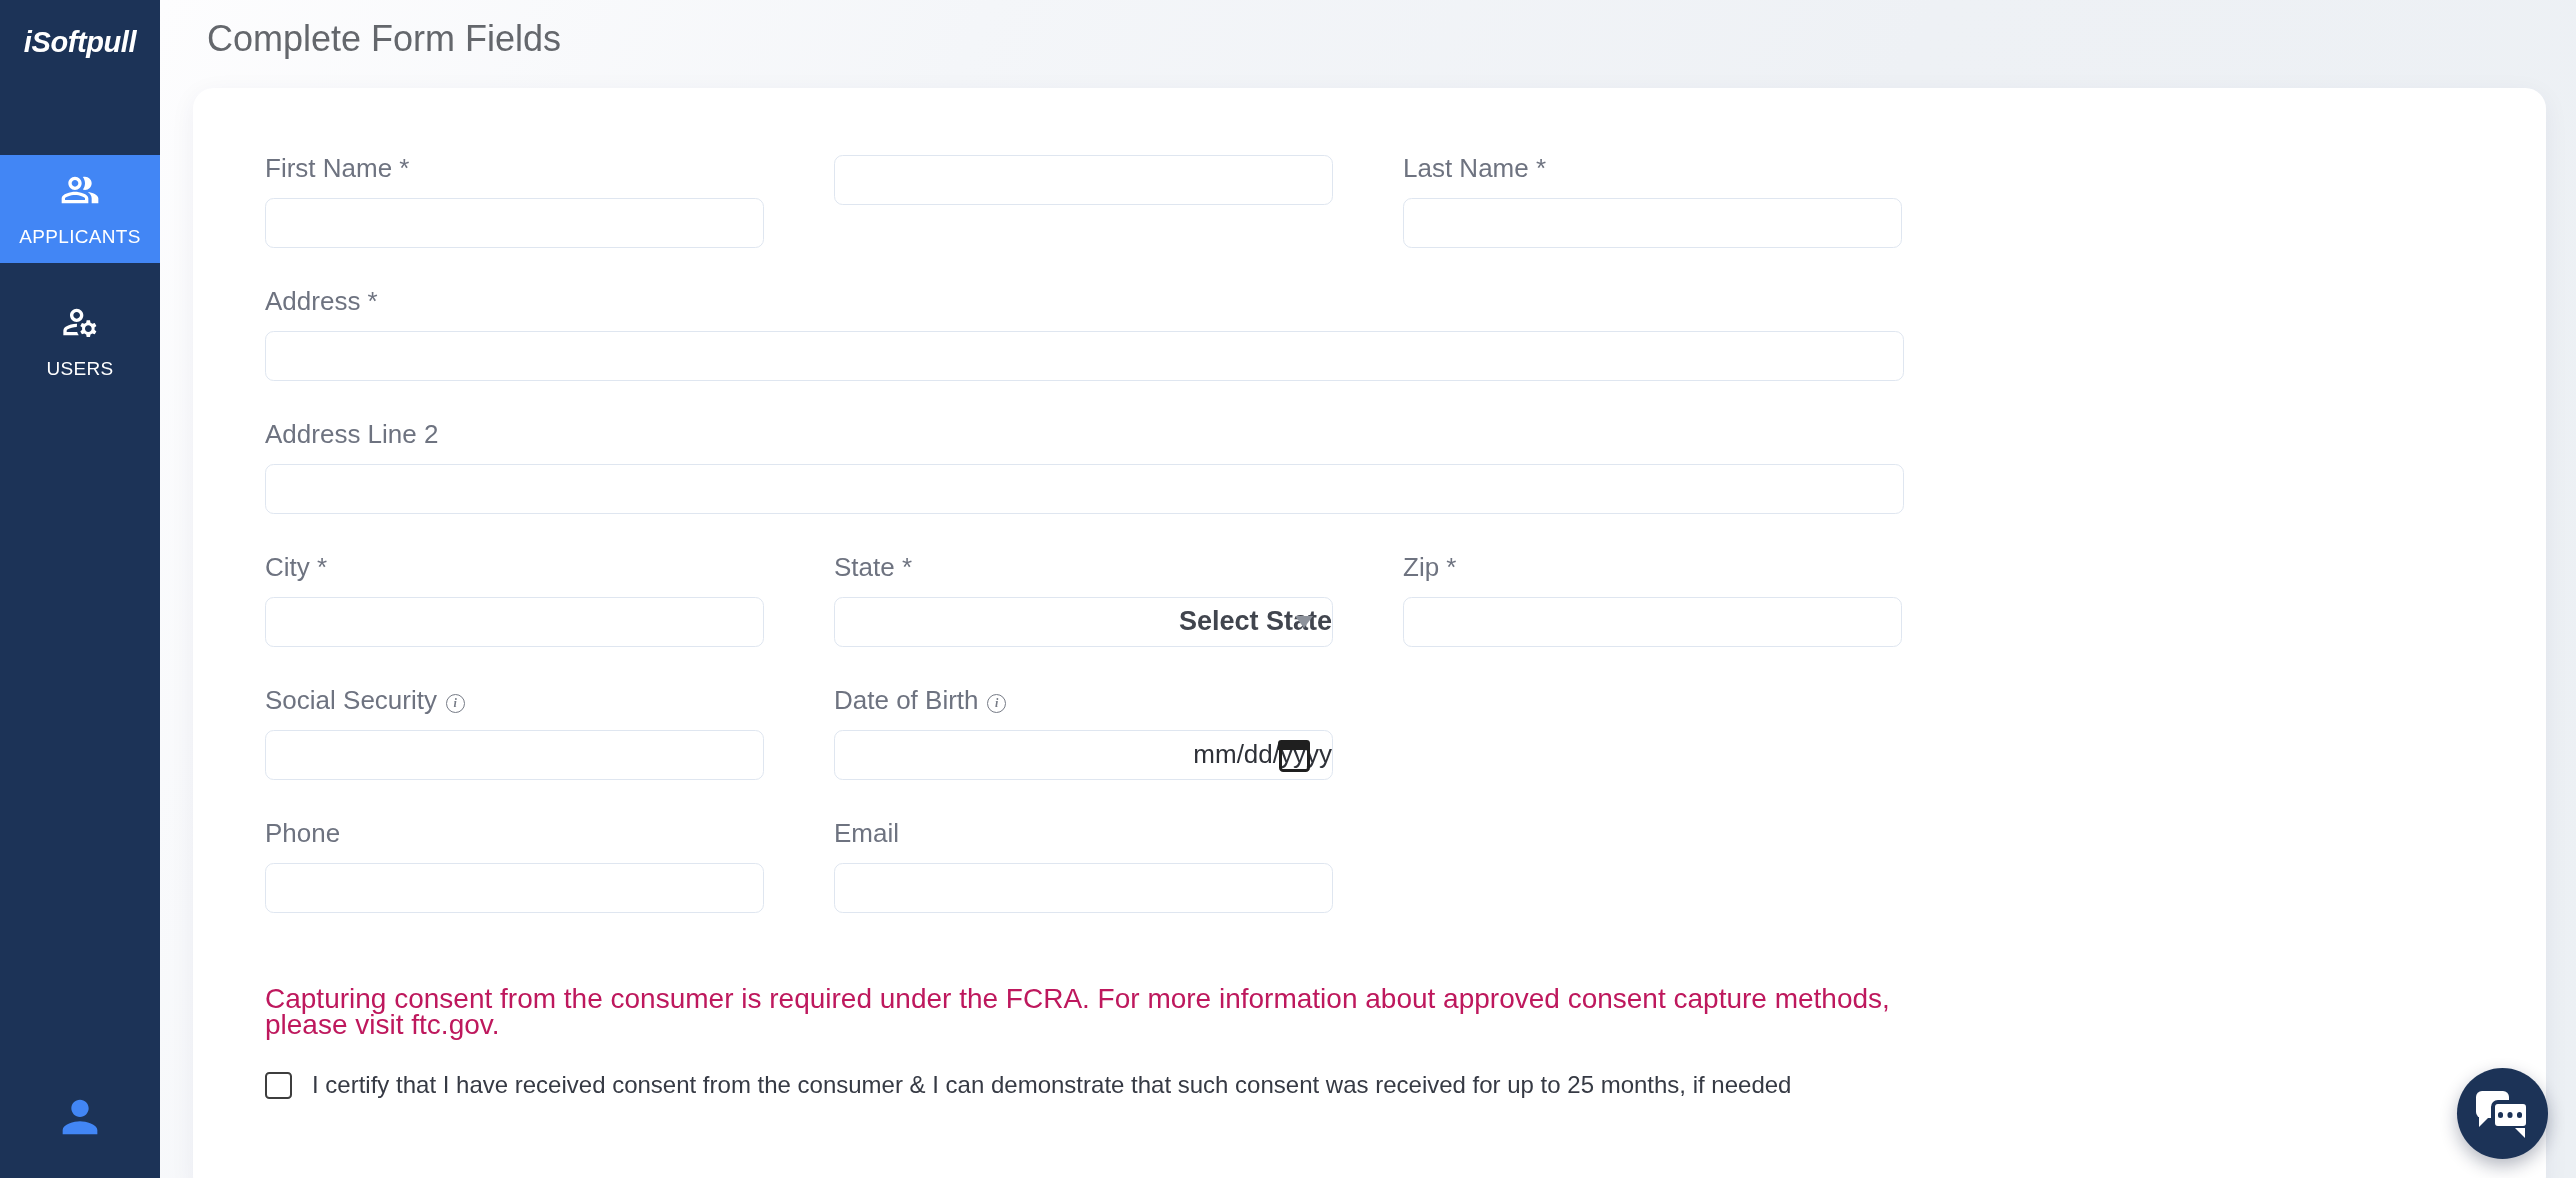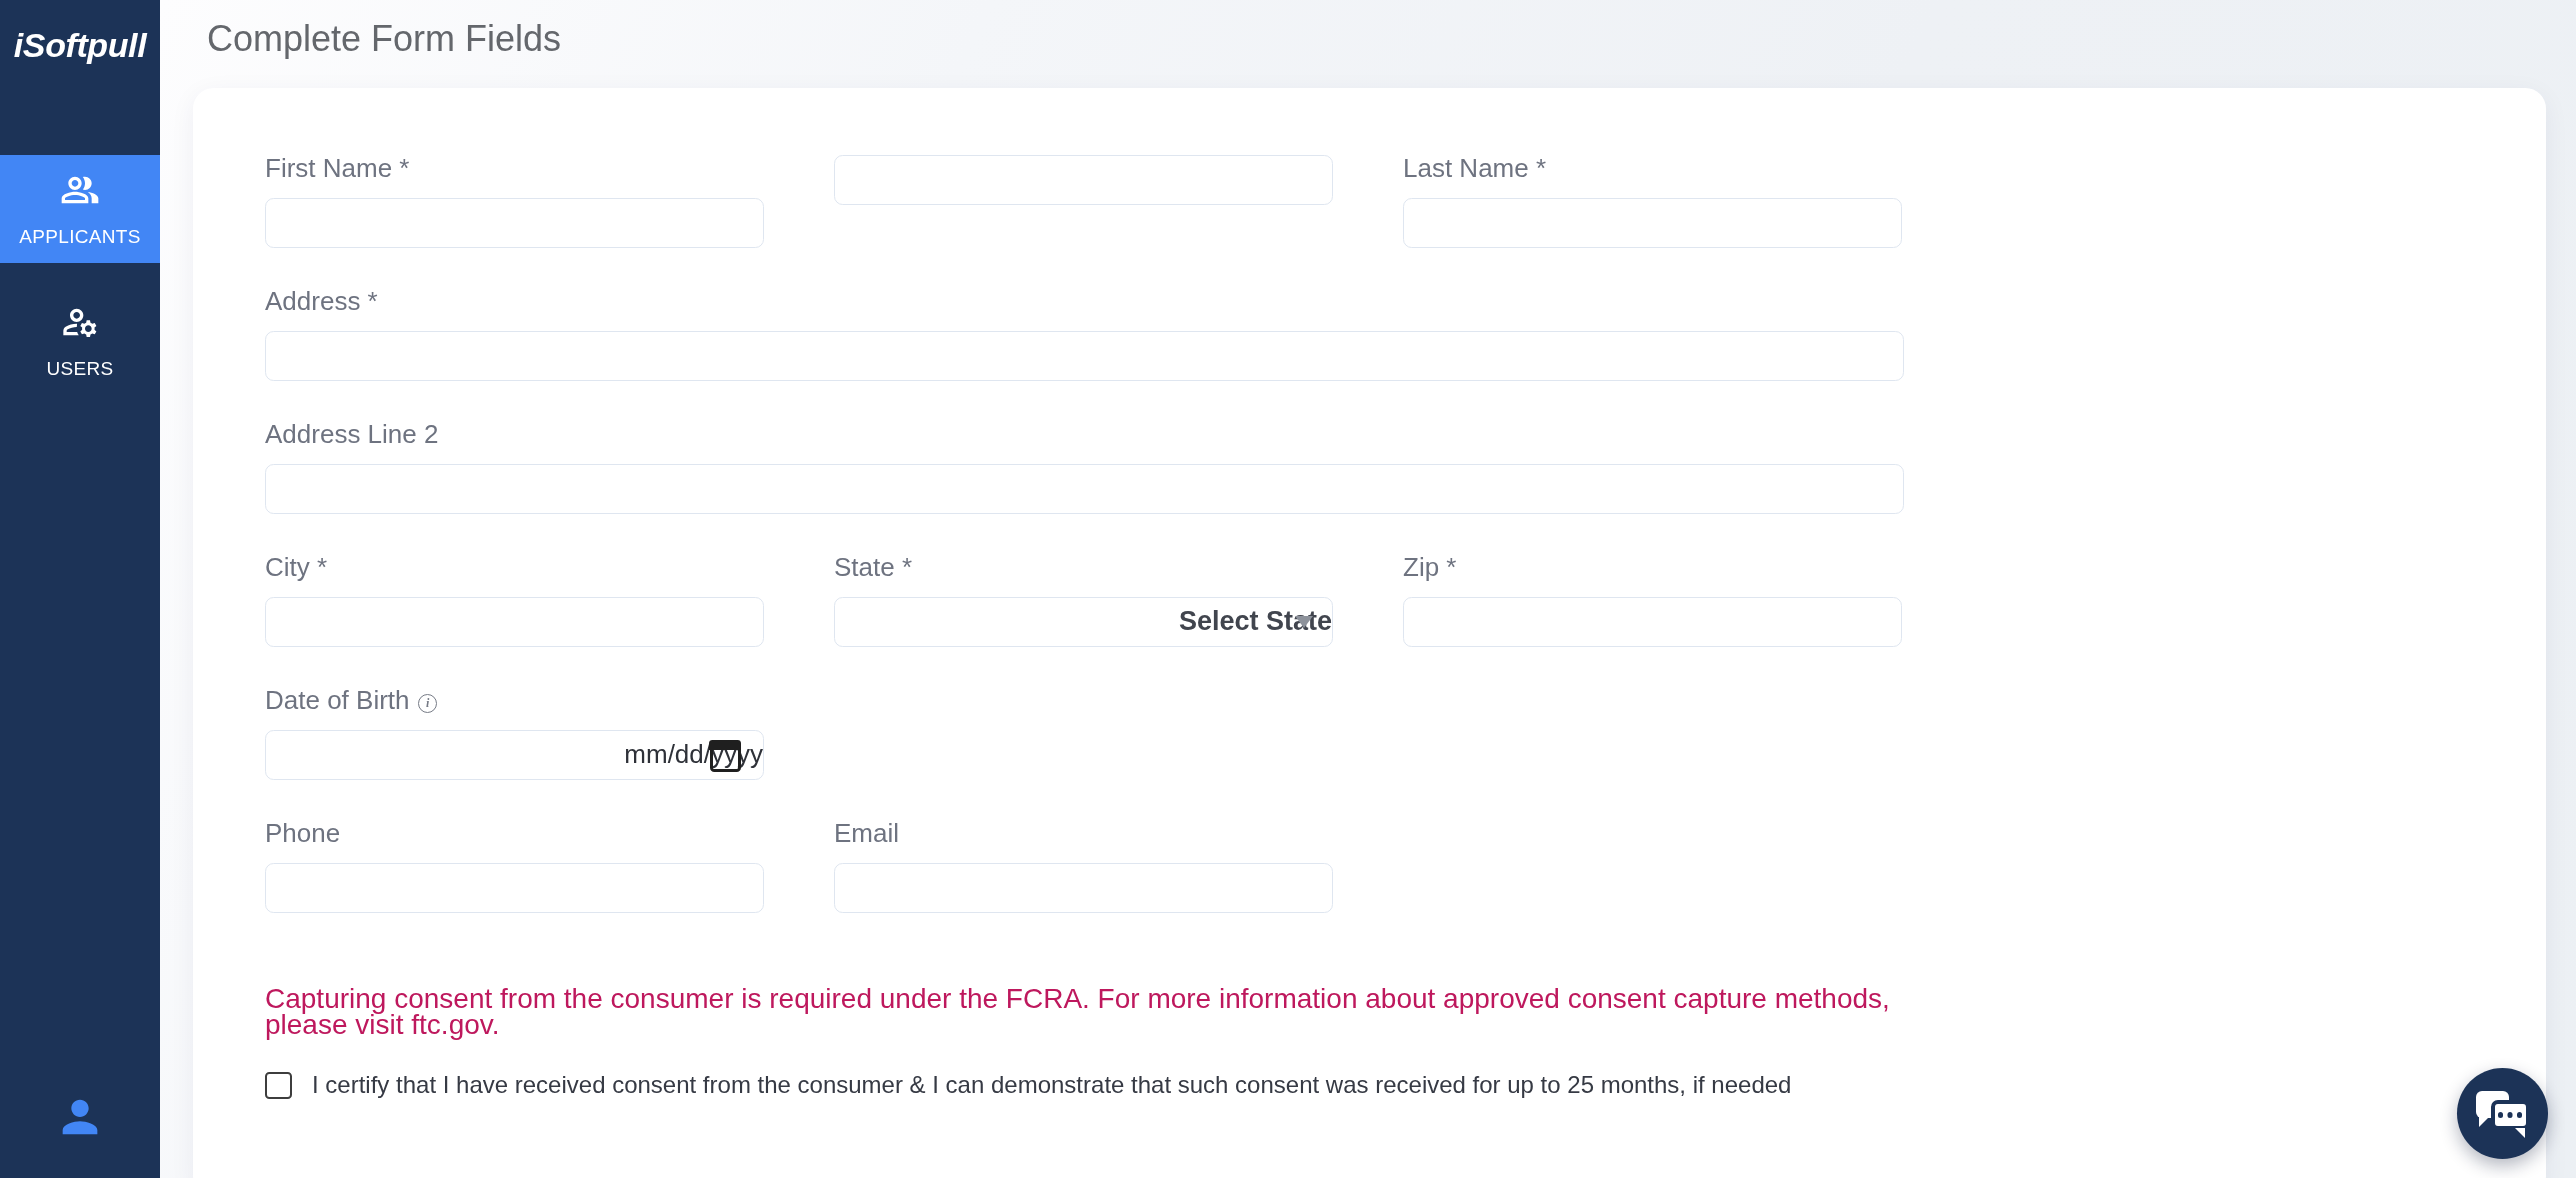--- a/index.html
+++ b/index.html
@@ -13,21 +13,21 @@
   
   .sidebar {
     width:160px; flex:none; height:100%;
     background:#1c3357;
     position:relative;
     color:#fff;
   }
   .logo {
     text-align:center;
     padding-top:26px;
-    font-size:34px;
+    font-size:29px;
     font-weight:700;
     font-style:italic;
     letter-spacing:-0.4px;
     color:#ffffff;
   }
   .nav { position:absolute; top:155px; left:0; width:100%; }
   .nav-item {
     height:108px;
     display:flex; flex-direction:column;
     align-items:center; justify-content:center;
@@ -294,20 +294,24 @@
           </div>
         </div>
         <div class="field">
           <label class="field-label">Zip *</label>
           <input class="text-input" type="text" value="" style="">
         </div>
       </div>
 
       <div class="row">
         <div class="field">
+          <label class="field-label"><span>Social Security</span><span class="info-icon"></span></label>
+          <input class="text-input" type="text" value="" style="">
+        </div>
+        <div class="field">
           <label class="field-label"><span>Date of Birth</span><span class="info-icon"></span></label>
           <div class="date-box">
             <span class="date-placeholder">mm/dd/yyyy</span>
             <span class="calendar-icon"></span>
           </div>
         </div>
       </div>
 
       <div class="row">
         <div class="field">

